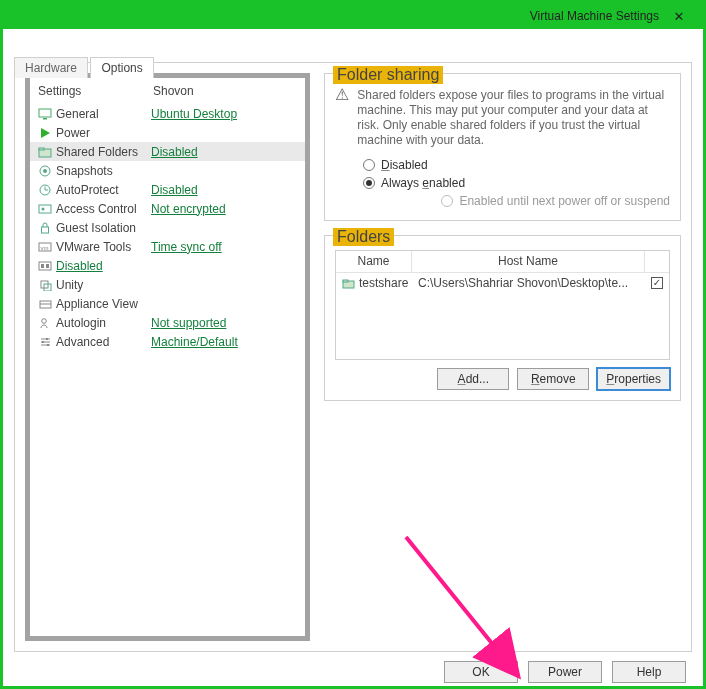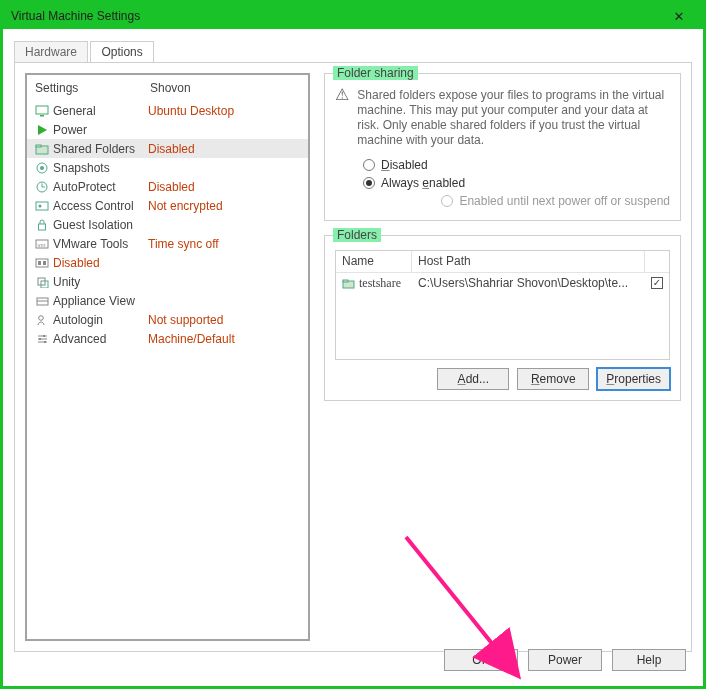--- a/index.html
+++ b/index.html
@@ -1,79 +1,79 @@
 <!DOCTYPE html>
 <html><head>
 <meta charset="utf-8">
 <style>
   * { box-sizing: border-box; }
   html, body { margin:0; padding:0; }
   body { font-family: "Segoe UI", Tahoma, sans-serif; font-size:12px; color:#333; background:#fff; }
 
   .window { width:706px; height:689px; border:3px solid #18c228; background:#fff; position:relative; }
   .titlebar { height:26px; background:#18c228; color:#0b3e0d; display:flex; align-items:center; padding:0 4px 0 8px; font-size:12px; }
-  .titlebar .title { flex:1; color:#222; }
+  .titlebar .title { flex:1; color:#222;text-align:right; }
   .winbtn { width:40px; height:20px; display:flex; align-items:center; justify-content:center; font-size:13px; color:#222; }
 
   .client { position:absolute; top:29px; left:3px; right:3px; bottom:3px; background:#fff; }
 
   .tabs { position:relative; margin:8px 0 0 8px; height:22px; }
-  .tab { display:inline-block; padding:3px 10px; border:1px solid #cfcfcf; border-bottom:none; background:#fff; color:#444; position:relative; top:1px; margin-right:-1px; }
+  .tab { display:inline-block; padding:3px 10px; border:1px solid #cfcfcf; border-bottom:none; background:#fff; color:#444; position:relative; top:17px; margin-right:-1px; }
   .tab.inactive { background:#f4f4f4; color:#666; }
   .tab.active { background:#fff; z-index:2; }
 
   .tabpanel { border:1px solid #cfcfcf; margin:0 8px 8px 8px; padding:10px; display:flex; gap:14px; height:590px; }
 
   
-  .leftbox { border:2px solid #a3a3a3; width:285px; height:100%; background:#fff; overflow:hidden; }
+  .leftbox { border:5px solid #a3a3a3; width:285px; height:100%; background:#fff; overflow:hidden; }
   .lhead { display:flex; padding:6px 8px 6px 8px; color:#444; border-bottom:0; }
   .lhead .c1 { width:115px; }
   .lrow { display:flex; align-items:center; padding:2px 6px 2px 6px; height:19px; }
   .lrow .ic { width:18px; height:16px; display:flex; align-items:center; justify-content:center; margin-right:2px; }
   .lrow .c1 { width:95px; color:#444; }
-  .lrow .c2 { color:#c2410c; }
+  .lrow .c2 { color:#15803d;text-decoration:underline; }
   .lrow.sel { background:#e9e9e9; }
 
   
   .rightcol { flex:1; display:flex; flex-direction:column; gap:10px; }
   .group { border:1px solid #cfcfcf; position:relative; padding:14px 10px 10px 10px; }
-  .group > .legend { position:absolute; top:-8px; left:8px; background:#86efac; padding:0 4px; color:#444; font-size:12px; }
+  .group > .legend { position:absolute; top:-8px; left:8px; background:#eab308; padding:0 4px; color:#444; font-size:16px; }
 
   .warnrow { display:flex; gap:8px; color:#666; font-size:12px; }
   .warnrow .wic { color:#666; font-size:16px; line-height:14px; padding-top:0px; }
   .warnrow .wtxt { flex:1; line-height:1.25; }
 
   .radios { margin:10px 0 2px 28px; display:flex; flex-direction:column; gap:4px; }
   .radio { display:flex; align-items:center; gap:6px; }
   .radio.disabled { color:#9b9b9b;justify-content:flex-end; }
   .rdot { width:12px; height:12px; border:1px solid #777; border-radius:50%; display:inline-flex; align-items:center; justify-content:center; background:#fff; }
   .rdot.disabled { border-color:#bdbdbd; }
   .rdot .inner { width:6px; height:6px; border-radius:50%; background:#333; display:none; }
   .radio.checked .rdot .inner { display:block; }
   .ul1 { text-decoration:underline; text-decoration-color:#888; }
 
   .folderstable { margin-top:4px; }
   .ftwrap { border:1px solid #cfcfcf; height:110px; background:#fff; }
   .fthead { display:flex; height:22px; align-items:stretch; }
-  .fthead .fc { border-right:1px solid #e3e3e3; border-bottom:1px solid #e3e3e3; padding:3px 6px; background:#fff; color:#444; }
+  .fthead .fc { border-right:1px solid #e3e3e3; border-bottom:1px solid #e3e3e3; padding:3px 6px; background:#fff; color:#444;text-align:center; }
   .fthead .fc.n { width:76px; }
   .fthead .fc.h { flex:1; }
   .fthead .fc.e { width:24px; border-right:none; }
   .ftrow { display:flex; align-items:center; height:20px; }
   .ftrow .fc { padding:2px 6px; color:#444; display:flex; align-items:center; gap:4px; }
-  .ftrow .fc.n { width:76px;font-family:Liberation Serif, serif; }
+  .ftrow .fc.n { width:76px; }
   .ftrow .fc.h { flex:1; white-space:nowrap; overflow:hidden; text-overflow:ellipsis; }
   .ftrow .fc.e { width:24px; justify-content:center; }
   .chk { width:12px; height:12px; border:1px solid #555; display:inline-flex; align-items:center; justify-content:center; font-size:10px; line-height:10px; }
 
   .btnrow { display:flex; gap:8px; justify-content:flex-end; margin-top:8px; }
   .btn { min-width:72px; height:22px; border:1px solid #9c9c9c; background:#efefef; color:#333; display:inline-flex; align-items:center; justify-content:center; padding:0 8px; font-size:12px; }
   .btn.focus { outline:2px solid #3b8bd6; outline-offset:-1px; border-color:#5a9bd8; }
 
-  .footerbtns { position:absolute; right:14px; bottom:12px; display:flex; gap:10px; }
+  .footerbtns { position:absolute; right:14px; bottom:0; display:flex; gap:10px; }
   .footerbtns .btn { min-width:74px; }
 
   
   .arrow { position:absolute; left:390px; top:495px; pointer-events:none; }
 
   
   svg { display:block; }
 </style>
 </head>
 <body>
@@ -257,21 +257,21 @@
               <span>Enabled until next power off or suspend</span>
             </label>
           </div>
         </div>
 
         <div class="group folderstable">
           <span class="legend">Folders</span>
           <div class="ftwrap">
             <div class="fthead">
               <div class="fc n">Name</div>
-              <div class="fc h">Host Path</div>
+              <div class="fc h">Host Name</div>
               <div class="fc e"></div>
             </div>
             <div class="ftrow">
               <div class="fc n">
                 <span>
                     <svg width="13" height="11">
                       <rect x="1" y="3" width="11" height="7" fill="#cfe6cc" stroke="#5a8"></rect>
                       <rect x="1" y="2" width="5" height="2" fill="#cfe6cc" stroke="#5a8"></rect>
                     </svg>
                   </span>

